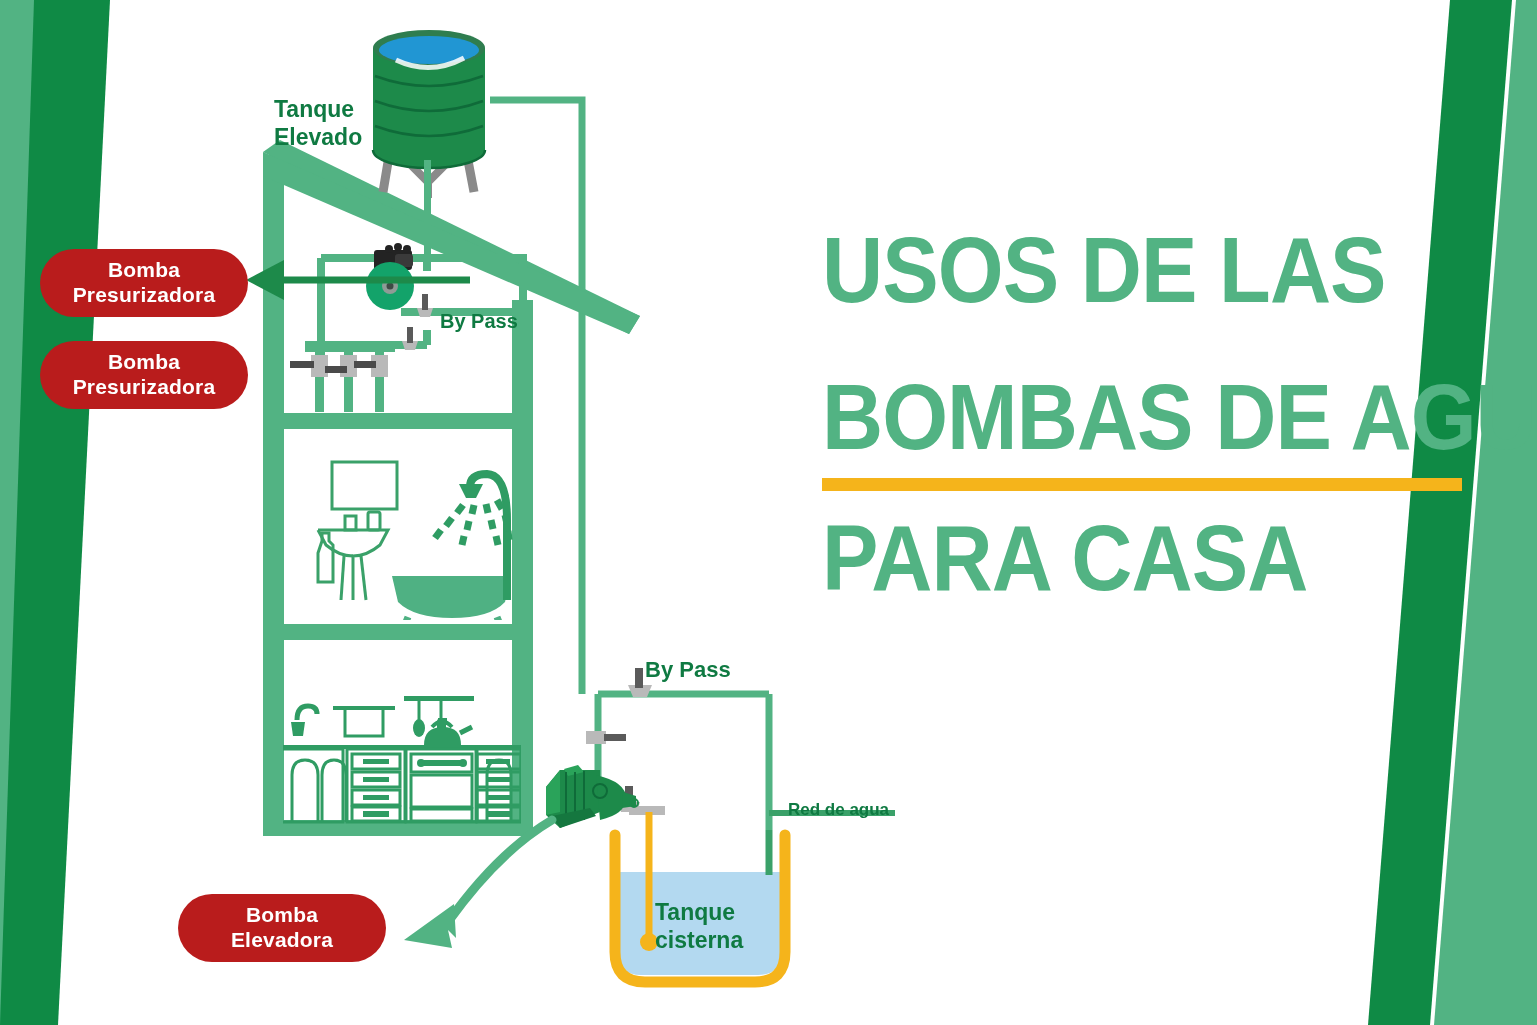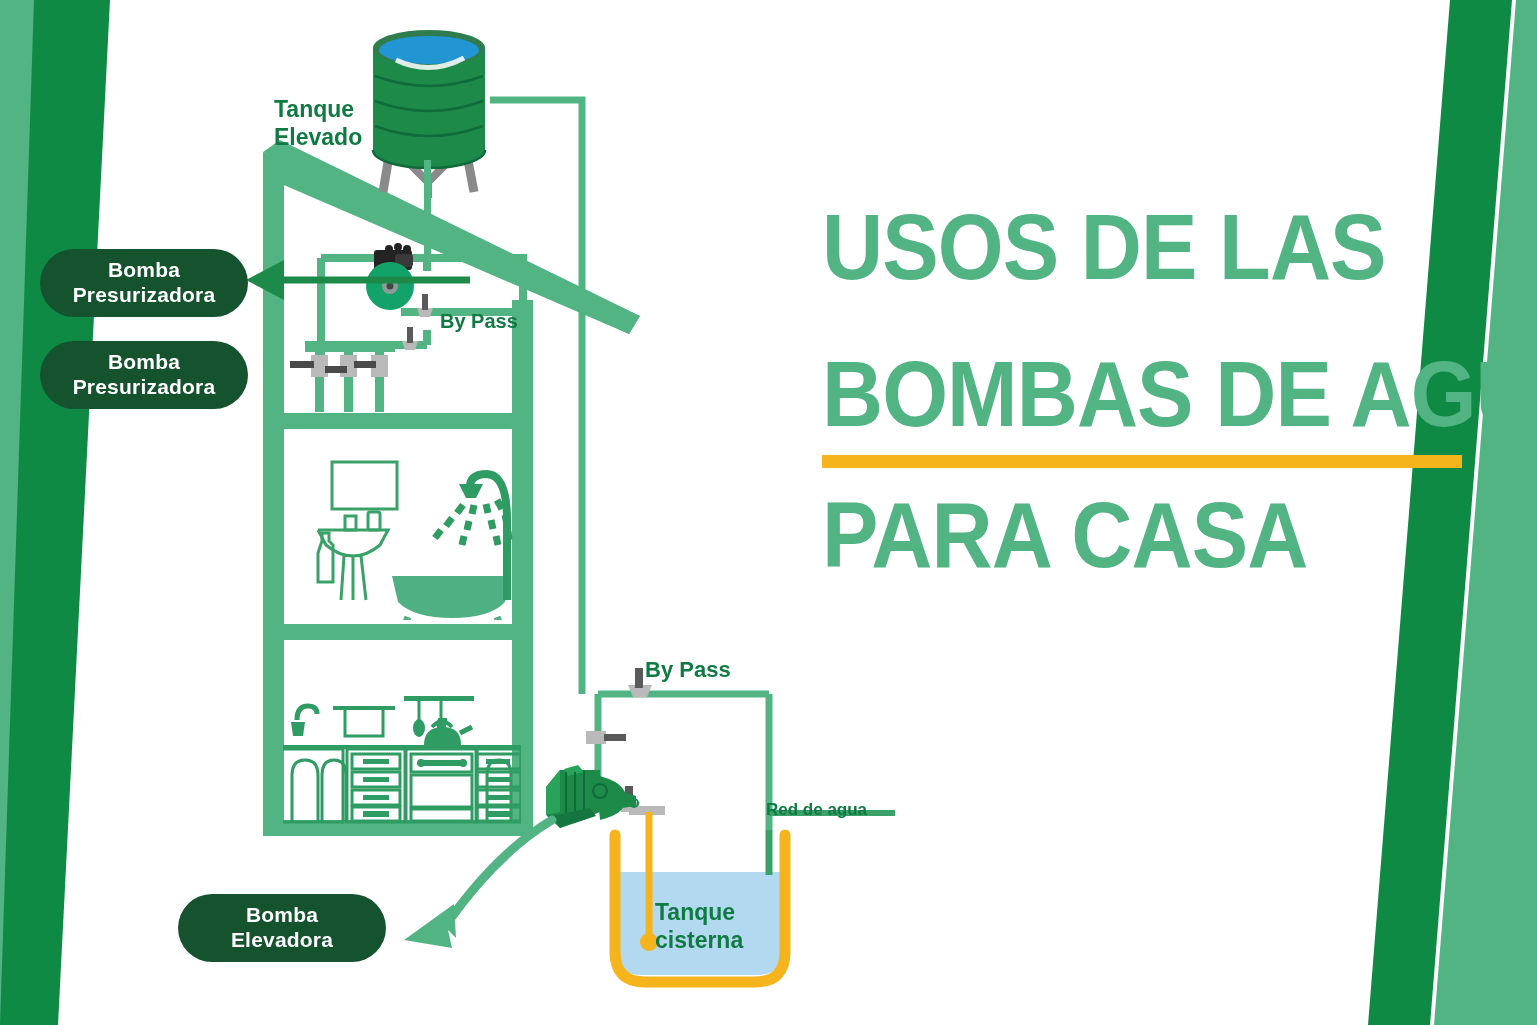--- a/index.html
+++ b/index.html
@@ -1,42 +1,42 @@
 <!DOCTYPE html>
 <html><head>
 <meta charset="utf-8">
 <style>
   html,body{margin:0;padding:0;background:#ffffff;}
   body{width:1537px;height:1025px;overflow:hidden;font-family:"Liberation Sans",sans-serif;}
   #stage{position:relative;width:1537px;height:1025px;background:#ffffff;overflow:hidden;}
 
   .pill{
     position:absolute;
-    background:#14532d;
+    background:#b91c1c;
     border-radius:999px;
     color:#ffffff;
     display:flex;align-items:center;justify-content:center;
     text-align:center;
     font-weight:700;
     line-height:1.18;
     letter-spacing:.2px;
     font-size:21px;
     box-sizing:border-box;
     padding:6px 14px;
   }
 
   .lbl{
     position:absolute;
     color:#0f7a42;
     font-weight:700;
     line-height:1.2;
     margin-top:12px;
   }
 
-  .title-block{position:absolute;left:822px;top:204px;width:650px;}
+  .title-block{position:absolute;left:822px;top:227px;width:650px;}
   .title-line{
     color:#52b383;
     font-weight:700;
     font-size:92px;
     line-height:0.95;
     letter-spacing:-1px;
     font-family:"Liberation Sans Narrow","Liberation Sans",sans-serif;
     transform:scaleX(0.92);
     transform-origin:left center;
     white-space:nowrap;
@@ -363,21 +363,21 @@
 
   <div class="lbl" style="left:274px;top:84px;width:120px;font-size:23px;">
     <span>Tanque</span><br>
     <span>Elevado</span>
   </div>
 
   <div class="lbl" style="left:440px;top:297px;font-size:20px;">By Pass</div>
 
   <div class="lbl" style="left:645px;top:645px;font-size:22px;">By Pass</div>
 
-  <div class="lbl" style="left:766px;top:788px;font-size:17px;">Red de agua</div>
+  <div class="lbl" style="left:788px;top:788px;font-size:17px;">Red de agua</div>
 
   <div class="lbl" style="left:655px;top:887px;width:130px;font-size:23px;">
     <span>Tanque</span><br>
     <span>cisterna</span>
   </div>
 
   <div class="title-block">
     <div class="title-line">USOS DE LAS</div>
     <div style="height:60px;"></div>
     <div class="title-line l2">BOMBAS DE AGUA</div>

